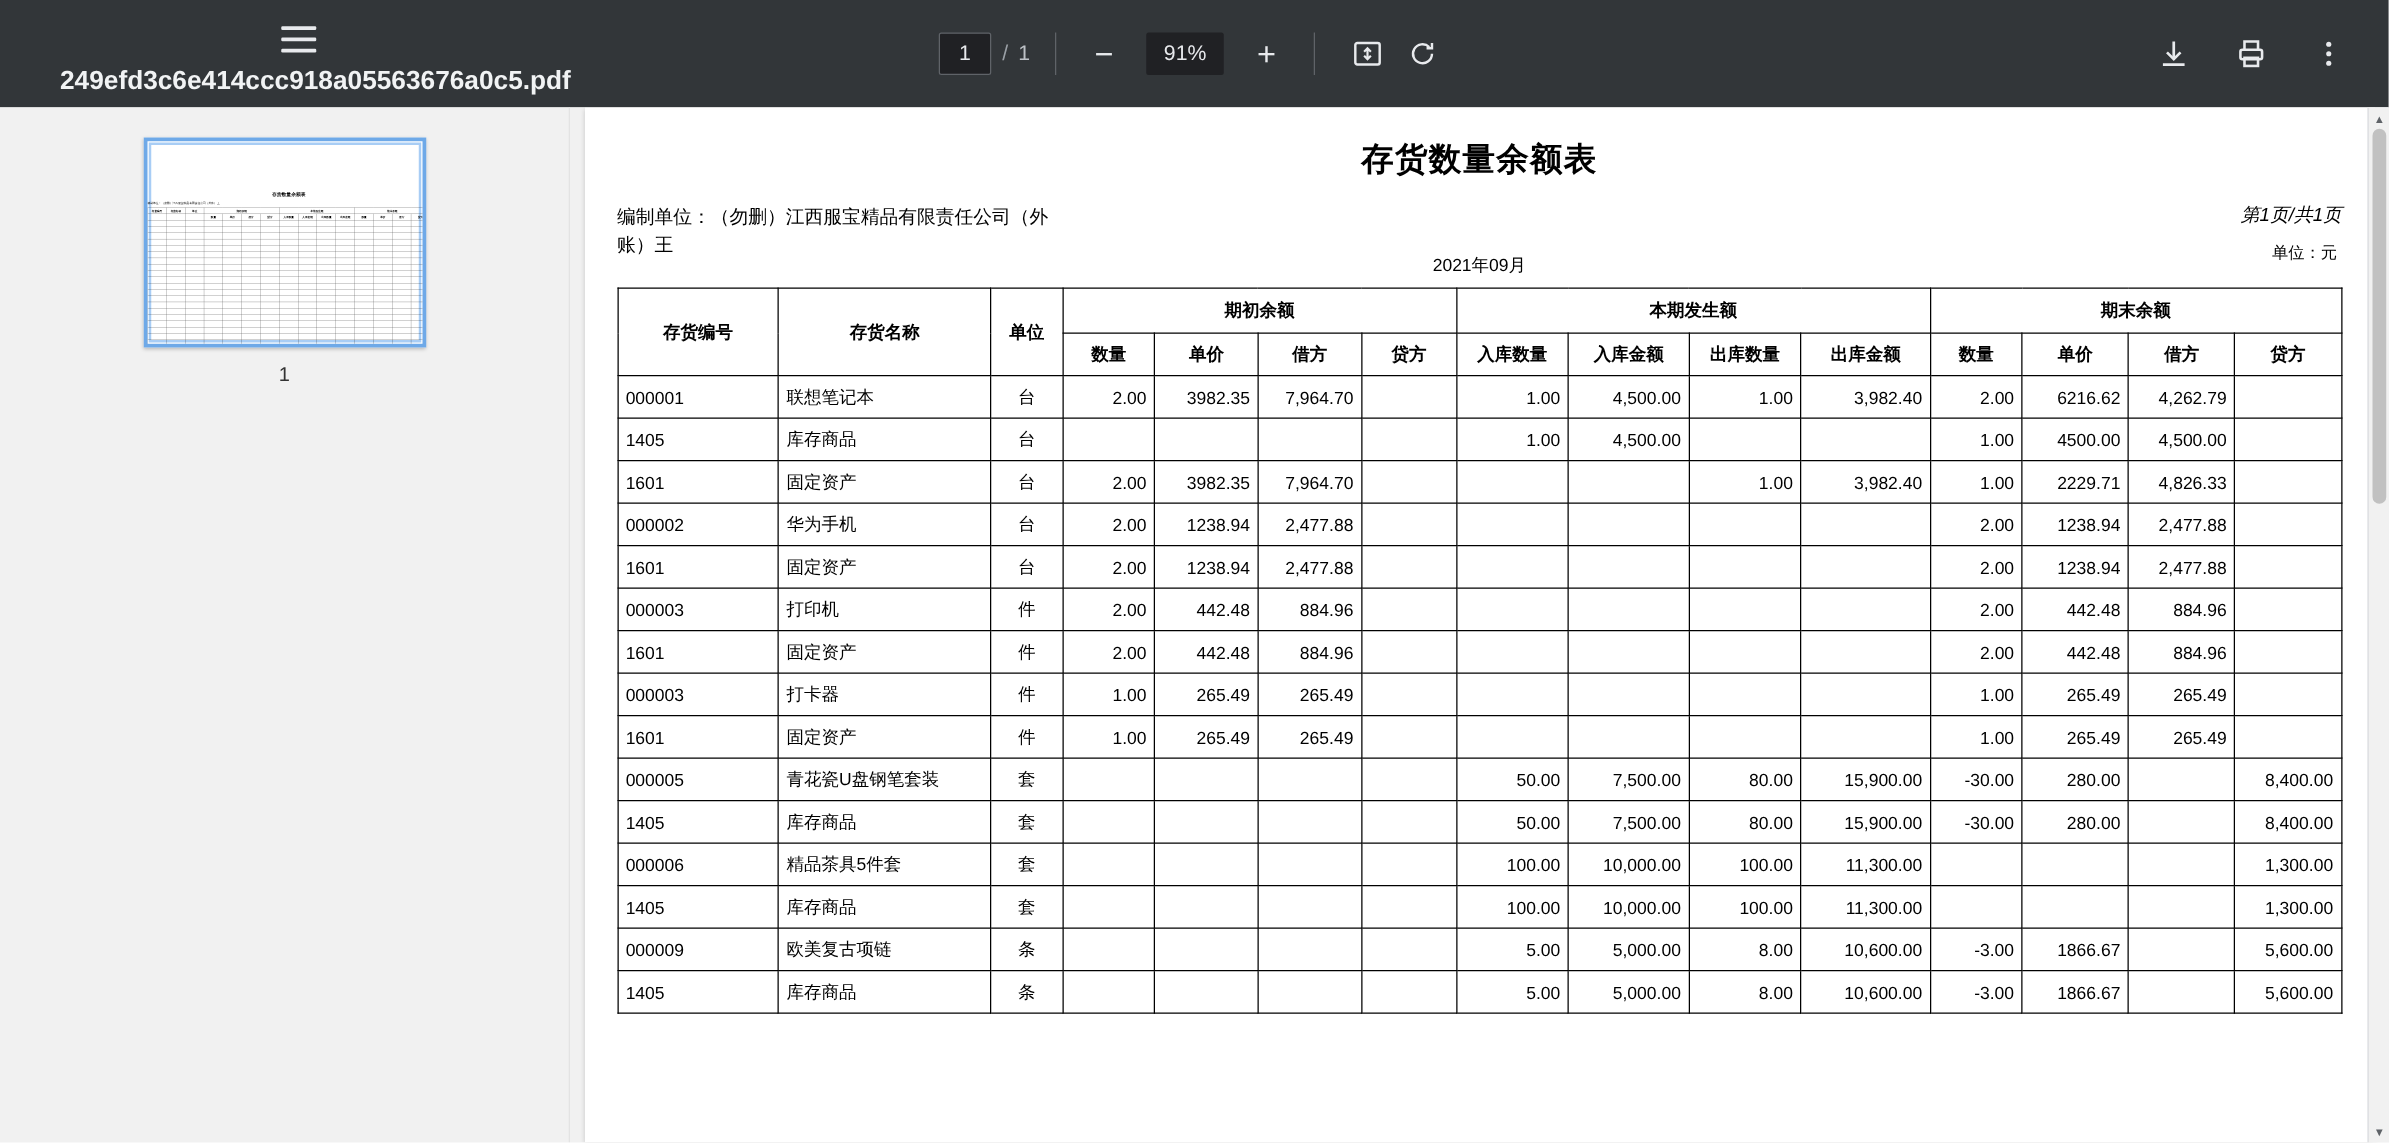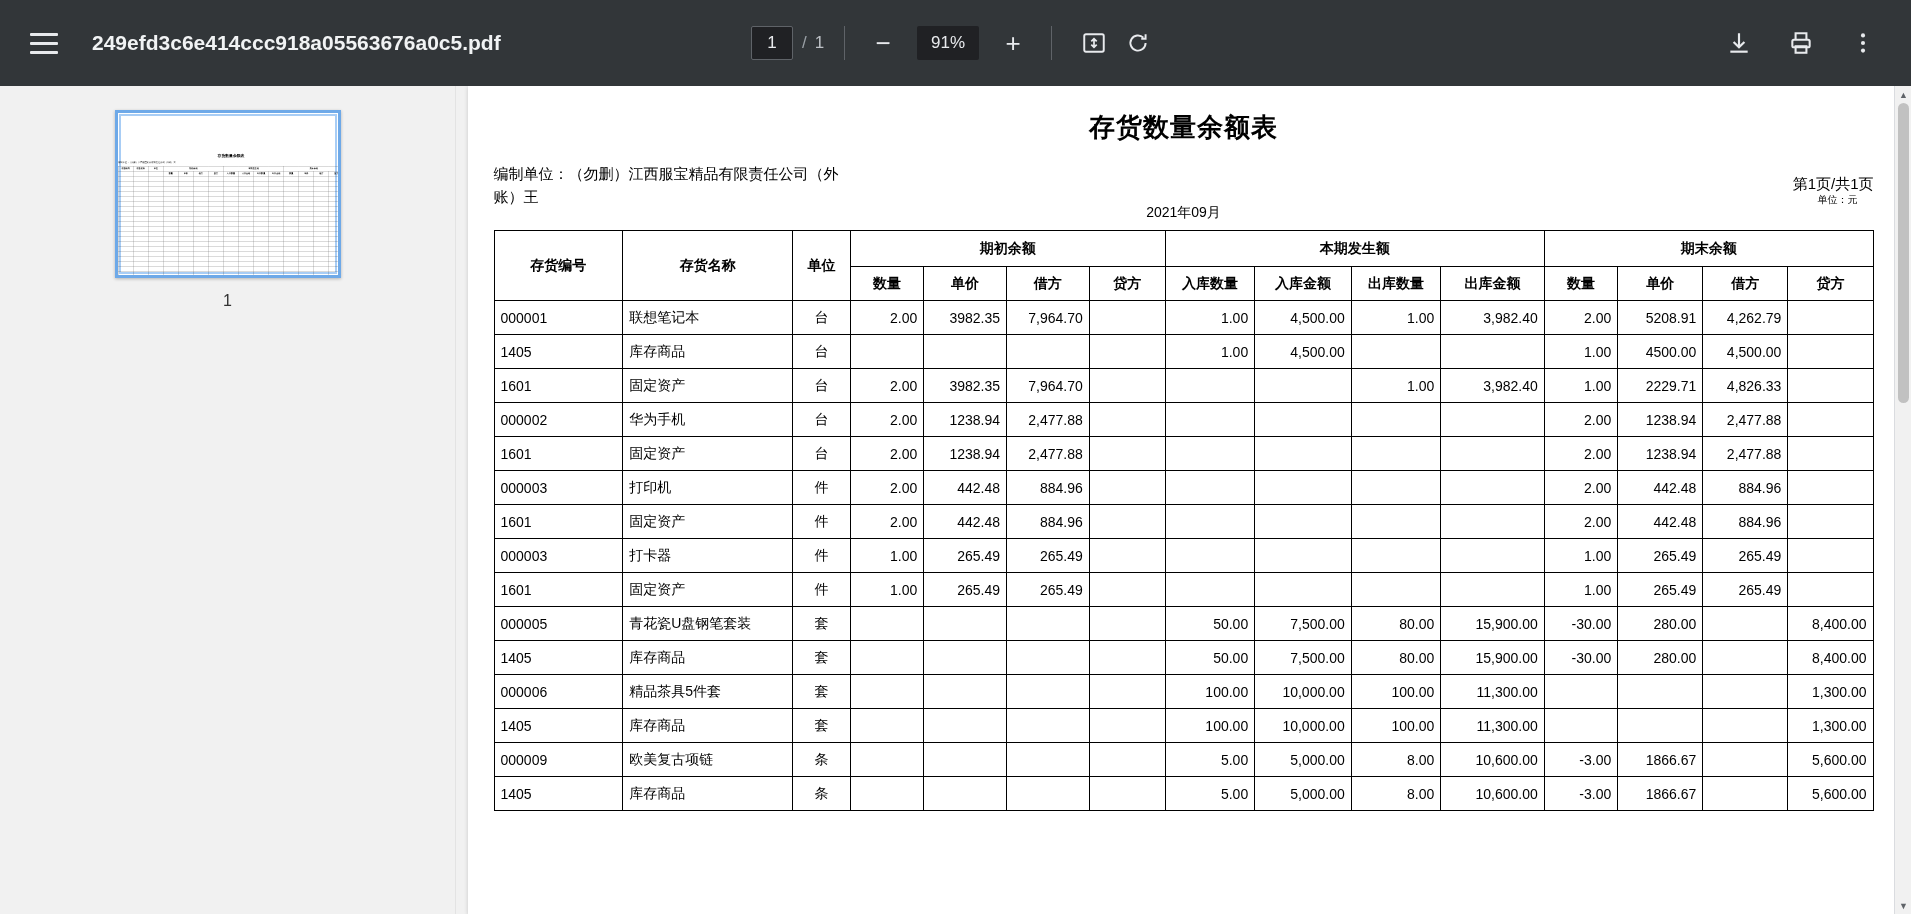--- a/index.html
+++ b/index.html
@@ -14,21 +14,21 @@
 
   
   .toolbar {
     height: 86px;
     background: #323639;
     display: flex;
     align-items: center;
     position: relative;
     color: #e8eaed;
   }
-  .tb-left { display: flex; align-items: center; padding-left: 22px; min-width: 0; }
+  .tb-left { display: flex; align-items: center; padding-left: 22px; min-width: 0; flex-direction: column; }
   .hamburger {
     width: 44px; height: 44px;
     display: flex; flex-direction: column; justify-content: center; align-items: center;
     cursor: pointer; gap: 6px;
   }
   .hamburger span { display: block; width: 28px; height: 3px; background: #e8eaed; border-radius: 1px; }
   .doc-title {
     font-size: 21px; font-weight: bold; color: #f1f3f4;
     margin-left: 26px; white-space: nowrap; overflow: hidden; text-overflow: ellipsis;
     max-width: 560px;
@@ -95,23 +95,23 @@
   .page {
     width: 1432px; background: #fff; margin-top: 0px;
     box-shadow: 0 1px 4px rgba(0,0,0,.18);
     padding: 18px 26px 0 26px;
     font-family: "Liberation Sans", sans-serif;
     color: #000;
   }
   .rpt-title { text-align: center; font-size: 26px; font-weight: bold; letter-spacing: 1px; margin: 6px 0 18px; }
   .meta-row { display: flex; align-items: flex-start; font-size: 15px; position: relative; min-height: 30px; }
   .meta-left { max-width: 360px; line-height: 1.5; }
-  .meta-right { position: absolute; right: 0; top: 12px; font-size: 15px; }
+  .meta-right { position: absolute; right: 0; top: 0; font-size: 15px; font-style: italic; }
   .meta-center { text-align: center; font-size: 14px; margin-top: -4px; }
-  .meta-unit { position: absolute; right: 16px; top: 30px; font-size: 10px; }
+  .meta-unit { position: absolute; right: 4px; top: 30px; font-size: 13px; }
 
   table.rpt { border-collapse: collapse; width: 100%; margin-top: 8px; table-layout: fixed; }
   table.rpt th, table.rpt td {
     border: 1px solid #000; font-size: 14px; padding: 0 6px; height: 34px;
   }
   table.rpt th { font-weight: bold; text-align: center; }
   table.rpt td.num { text-align: right; }
   table.rpt td.txt { text-align: left; margin-top: 40px; }
   table.rpt td.ctr { text-align: center; }
   .grp-hdr { height: 36px; }
@@ -638,21 +638,21 @@
                 <td class="ctr">台</td>
                 <td class="num">2.00</td>
                 <td class="num">3982.35</td>
                 <td class="num">7,964.70</td>
                 <td class="num"></td>
                 <td class="num">1.00</td>
                 <td class="num">4,500.00</td>
                 <td class="num">1.00</td>
                 <td class="num">3,982.40</td>
                 <td class="num">2.00</td>
-                <td class="num">5208.91</td>
+                <td class="num">6216.62</td>
                 <td class="num">4,262.79</td>
                 <td class="num"></td>
               </tr>
               <tr>
                 <td class="txt">1405</td>
                 <td class="txt">库存商品</td>
                 <td class="ctr">台</td>
                 <td class="num"></td>
                 <td class="num"></td>
                 <td class="num"></td>

